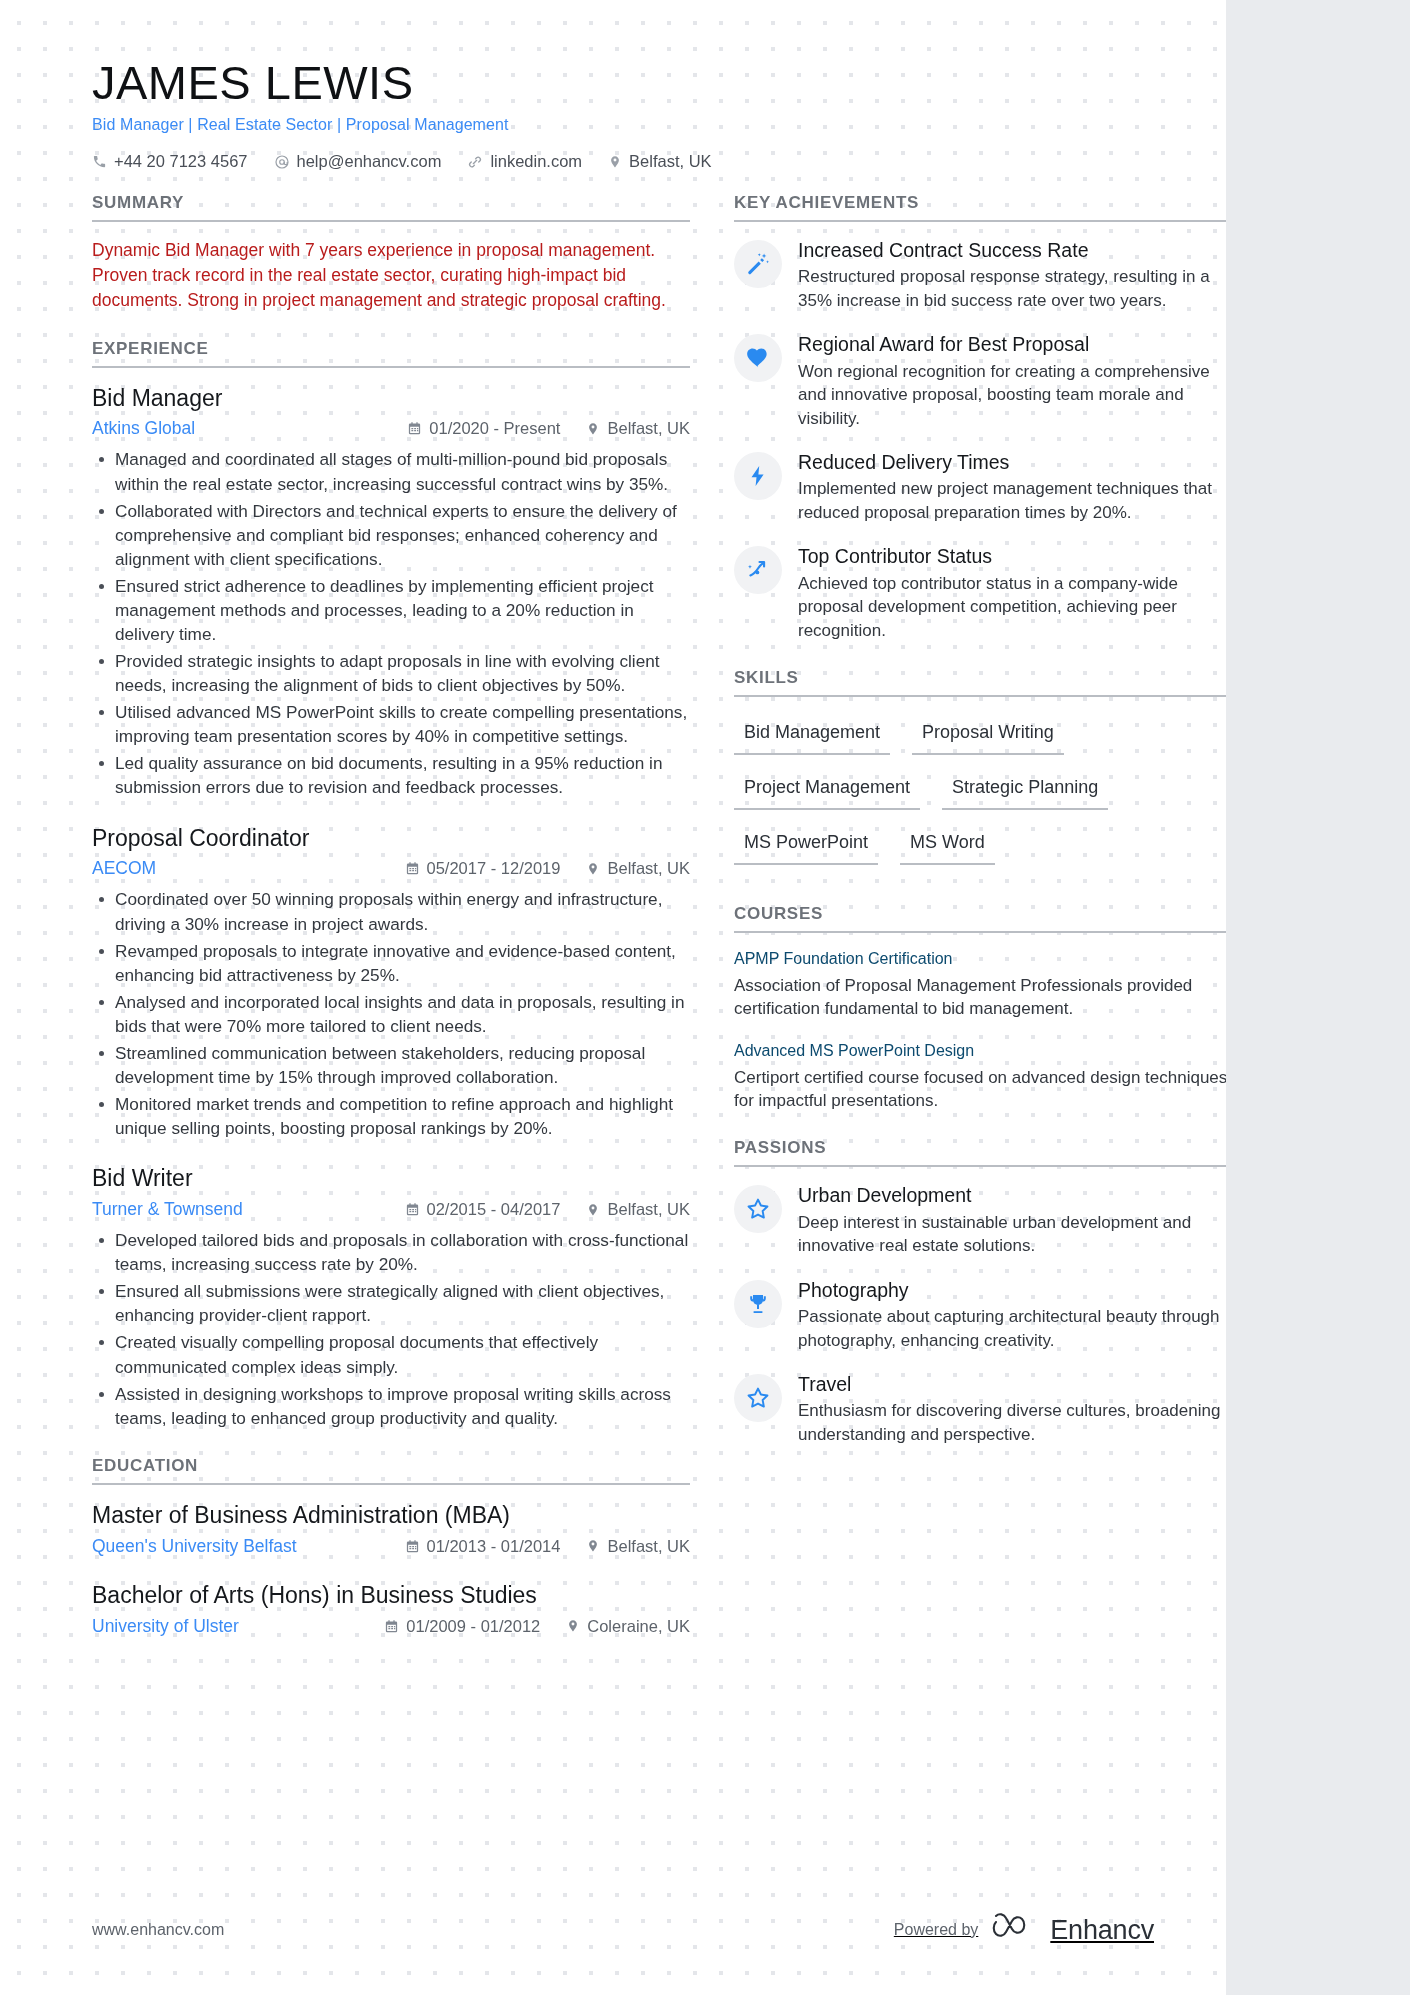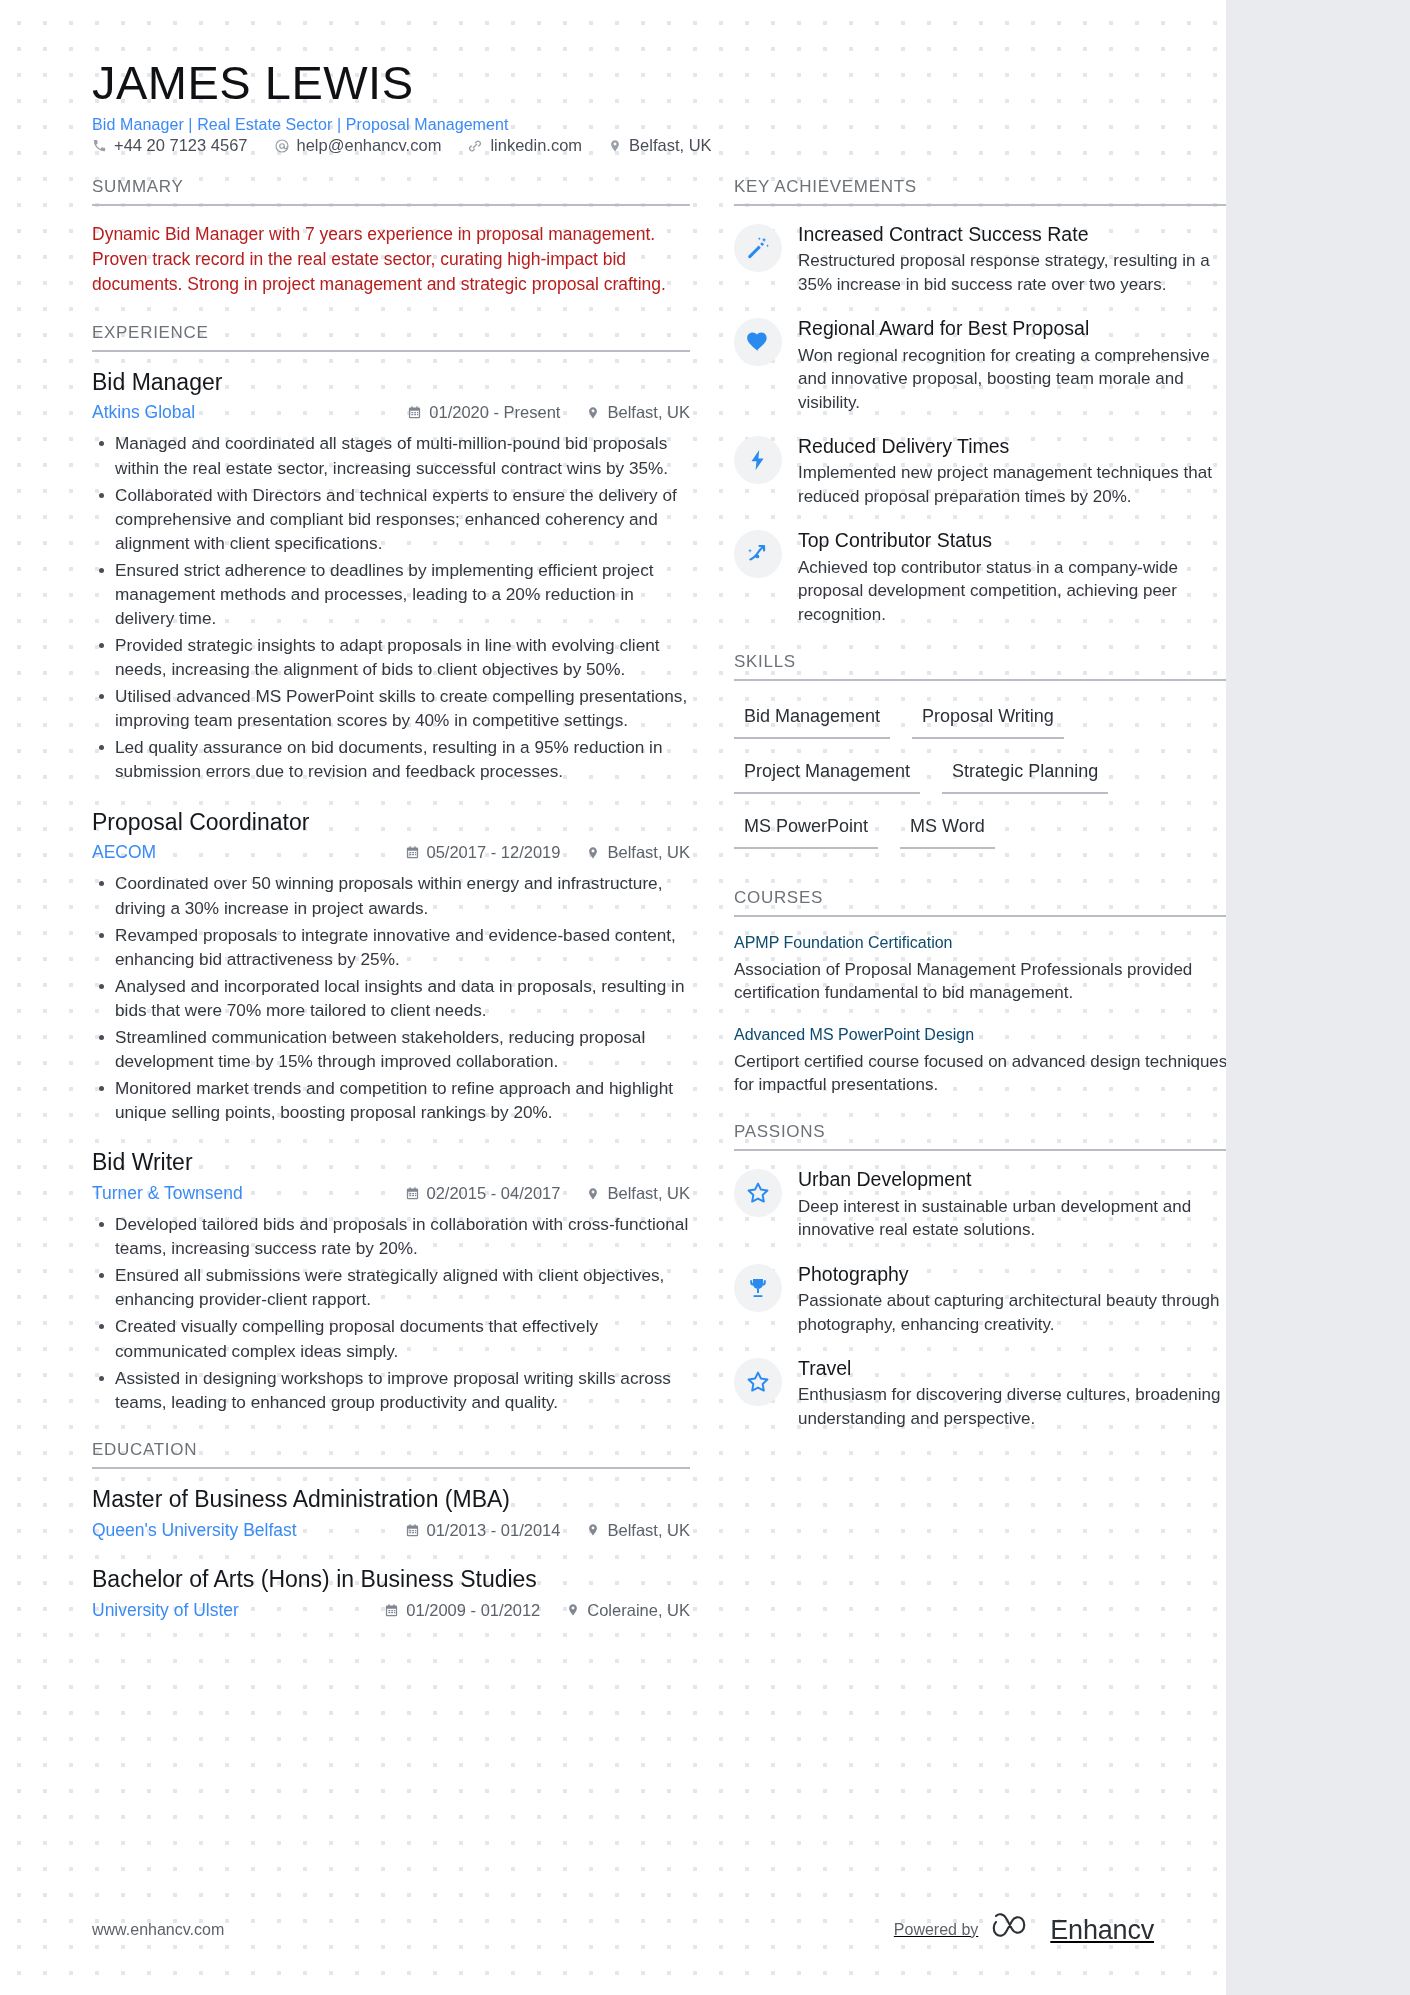--- a/index.html
+++ b/index.html
@@ -44,21 +44,21 @@
     font-size: 16px;
     font-weight: 400;
     color: #3b8bf5;
     letter-spacing: 0.1px;
   }
   .contact-row {
     display: flex;
     align-items: center;
     flex-wrap: wrap;
     gap: 6px 26px;
-    margin-top: 2px;
+    margin-top: 18px;
   }
   .contact-item {
     display: flex;
     align-items: center;
     gap: 7px;
     font-size: 16.5px;
     color: #4a4f57;
   }
   .contact-item .ic { color: #9aa0a8; display: flex; align-items: center; }
 
@@ -68,21 +68,21 @@
     gap: 44px;
     margin-top: 22px;
     align-items: flex-start;
   }
   .col-left { width: 598px; flex: none; }
   .col-right { width: 500px; flex: none; }
   .sec-title {
     font-size: 17px;
     letter-spacing: 0.7px;
     color: #6d7279;
-    font-weight: 400;
+    font-weight: 700;
     padding-bottom: 7px;
   }
   .sec-rule {
     height: 2px;
     background: #b9bdc3;
     width: 100%;
     margin-bottom: 16px;
   }
 
   

